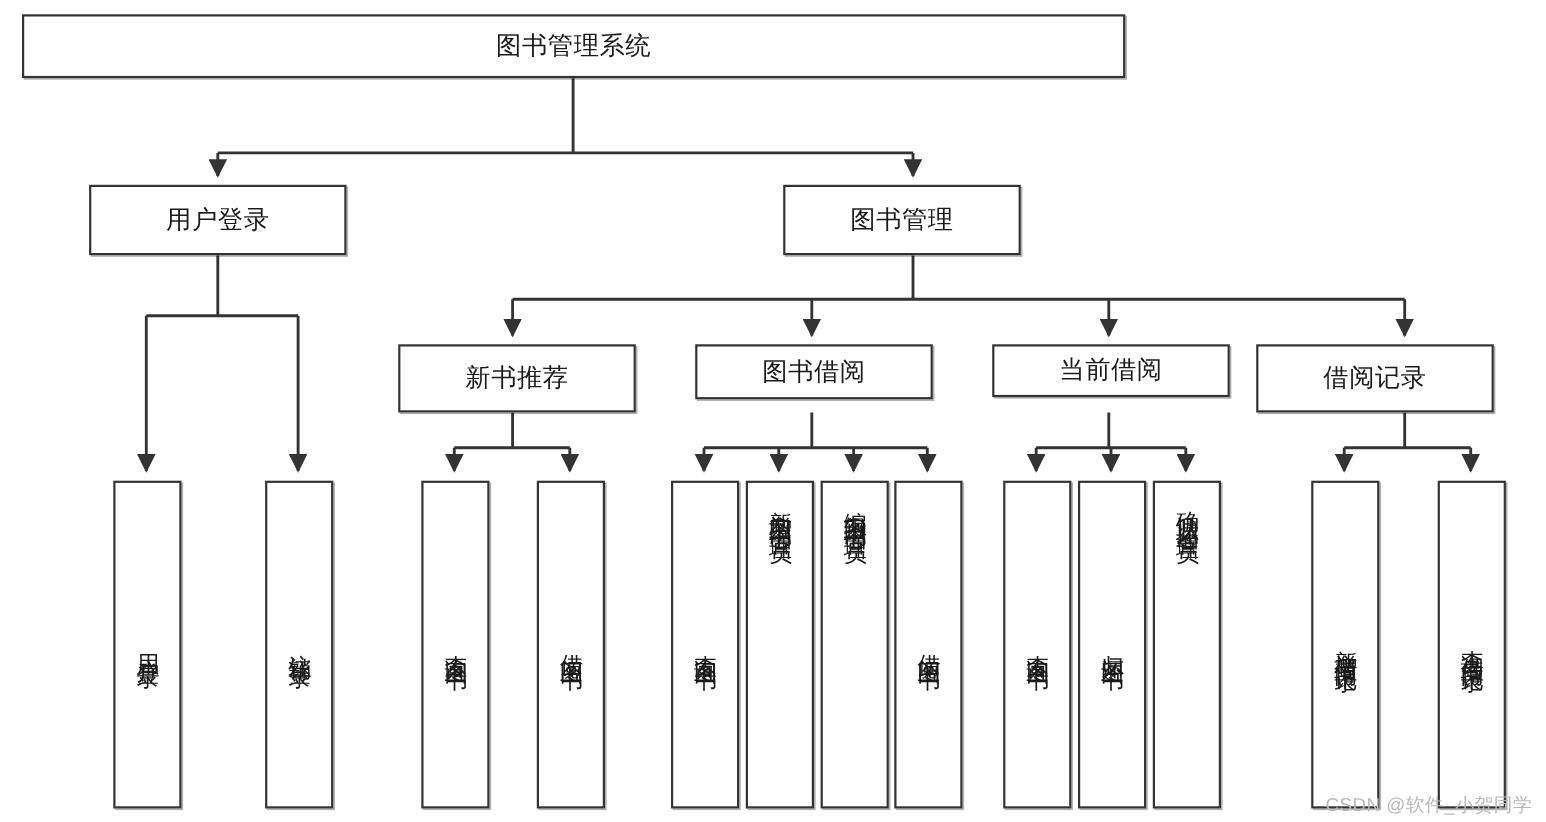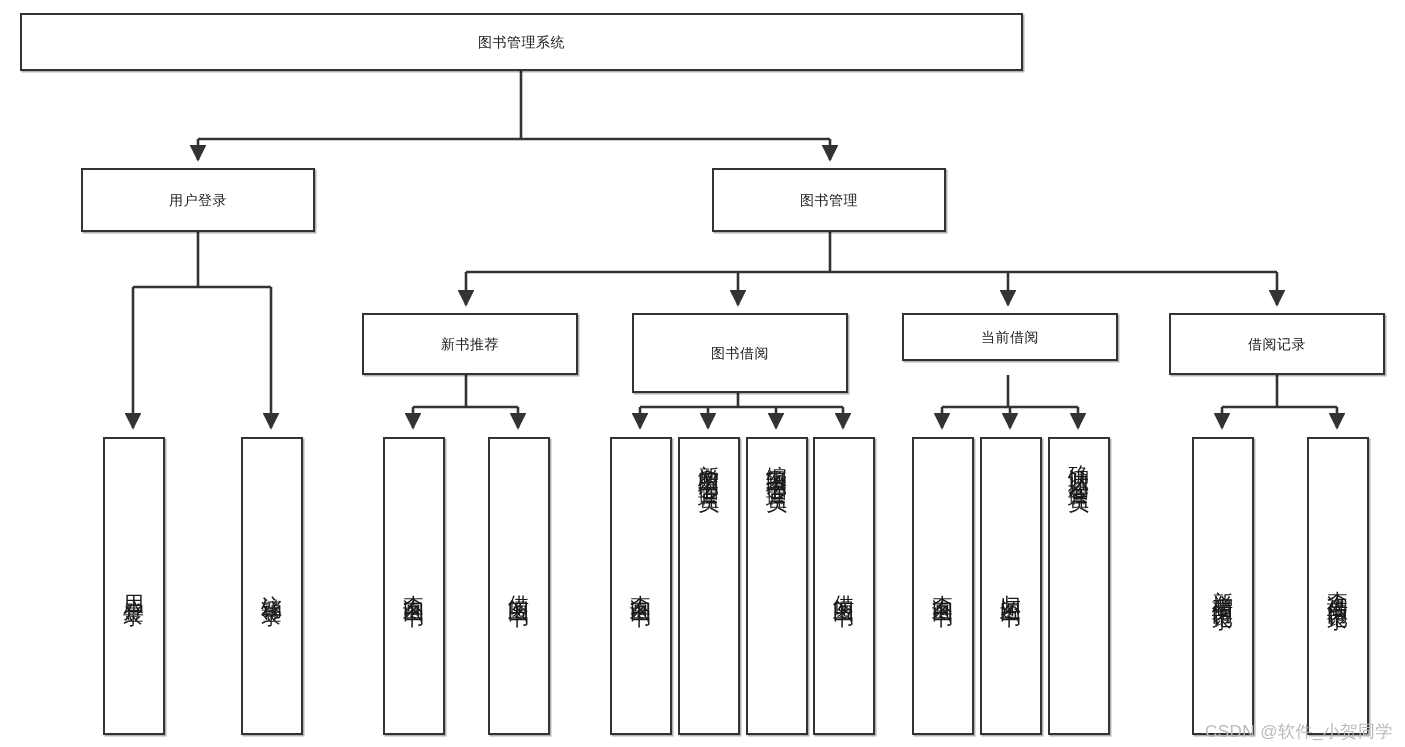--- a/index.html
+++ b/index.html
@@ -30,21 +30,21 @@
     background: #ffffff;
     border: 2px solid #333333;
     box-shadow: 1.5px 1.5px 0 rgba(0,0,0,0.30);
     display: flex;
     align-items: center;
     justify-content: center;
     z-index: 3;
   }
   .node-label {
     color: #1a1a1a;
-    font-size: 14px;
+    font-size: 23px;
     line-height: 1.18;
     letter-spacing: 0.5px;
     white-space: nowrap;
     text-align: center;
   }
   .node-box.vertical {
     align-items: flex-start;
     justify-content: center;
     padding-top: 9px;
   }
@@ -128,34 +128,34 @@
     </g>
   </svg>
 
   <div class="node-box" style="left:20px; top:13px; width:1003px; height:58px;">
     <span class="node-label">图书管理系统</span>
   </div>
 
   <div class="node-box" style="left:81px; top:168px; width:234px; height:64px;">
     <span class="node-label">用户登录</span>
   </div>
-  <div class="node-box" style="left:712px; top:168px; width:234px; height:64px;">
+  <div class="node-box" style="left:712px; top:168px; width:216px; height:64px;">
     <span class="node-label">图书管理</span>
   </div>
 
   <div class="node-box" style="left:362px; top:313px; width:216px; height:62px;align-items:center;">
     <span class="node-label">新书推荐</span>
   </div>
-  <div class="node-box" style="left:632px; top:313px; width:216px; height:80px;">
+  <div class="node-box" style="left:632px; top:313px; width:216px; height:50px;">
     <span class="node-label">图书借阅</span>
   </div>
   <div class="node-box" style="left:902px; top:313px; width:216px; height:48px;">
     <span class="node-label">当前借阅</span>
   </div>
-  <div class="node-box" style="left:1169px; top:313px; width:216px; height:62px;">
+  <div class="node-box" style="left:1142px; top:313px; width:216px; height:62px;">
     <span class="node-label">借阅记录</span>
   </div>
 
   <div class="node-box vertical centered" style="left:103px; top:437px; width:62px; height:298px;">
     <span class="node-label">用户登录</span>
   </div>
   <div class="node-box vertical centered" style="left:241px; top:437px; width:62px; height:298px;">
     <span class="node-label">注销登录</span>
   </div>
 

